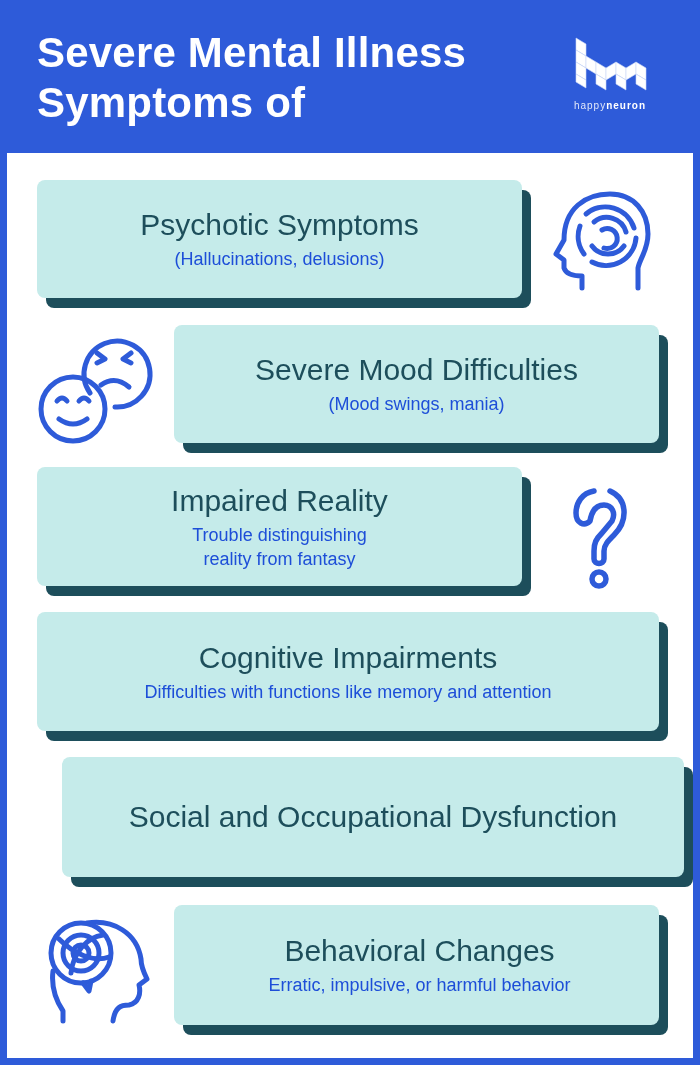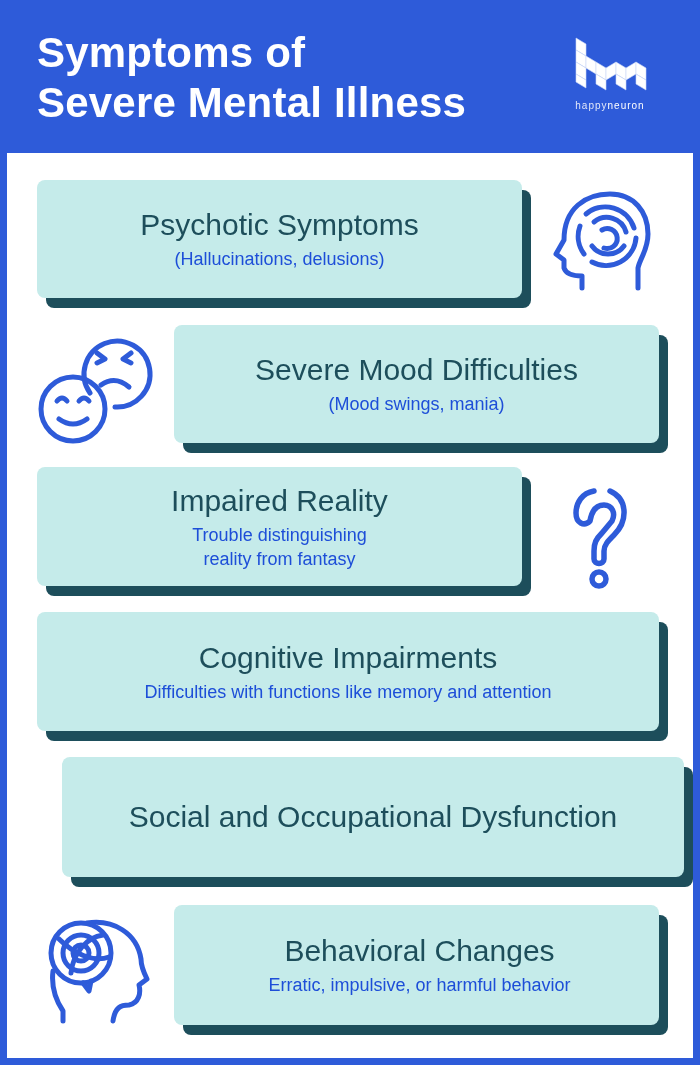--- a/index.html
+++ b/index.html
@@ -21,21 +21,21 @@
   .title span { display: block; }
   .logo {
     position: absolute; left: 566px; top: 36px; width: 88px; height: 80px;
   }
   .logo svg { display: block; margin: 0 auto; }
   .logo-text {
     position: absolute; left: 0; top: 64px; width: 88px; text-align: center;
     color: #ffffff; font-size: 10px; letter-spacing: 1px;
   }
   .logo-text .light { font-weight: normal; opacity: 0.85; text-align: right; }
-  .logo-text .bold { font-weight: normal; }
+  .logo-text .bold { font-weight: bold; }
   .content {
     position: absolute; left: 7px; top: 153px; width: 686px; height: 905px;
     background: #ffffff;
   }
   .card {
     position: absolute;
     background: #c5ebea;
     border-radius: 8px;
     box-shadow: 9px 10px 0 0 #1d4e5b;
     color: #1d4e5b;
@@ -51,22 +51,22 @@
     white-space: pre-line;
   }
   .icon { position: absolute; }
   .icon svg { display: block; }
 </style>
 </head>
 <body>
 
 <div class="header">
   <h1 class="title">
+    <span>Severe Mental Illness</span>
     <span>Symptoms of</span>
-    <span>Severe Mental Illness</span>
   </h1>
   <div class="logo">
     <svg width="76" height="56" viewBox="0 0 76 56">
       <g fill="#ffffff" stroke="#c9d6f7" stroke-width="0.6">
 
         <polygon points="4,2 14,8 14,20 4,14"></polygon>
         <polygon points="4,14 14,20 14,32 4,26"></polygon>
         <polygon points="4,26 14,32 14,44 4,38"></polygon>
         <polygon points="14,20 24,26 24,38 14,32"></polygon>
         <polygon points="24,26 34,32 34,44 24,38"></polygon>

